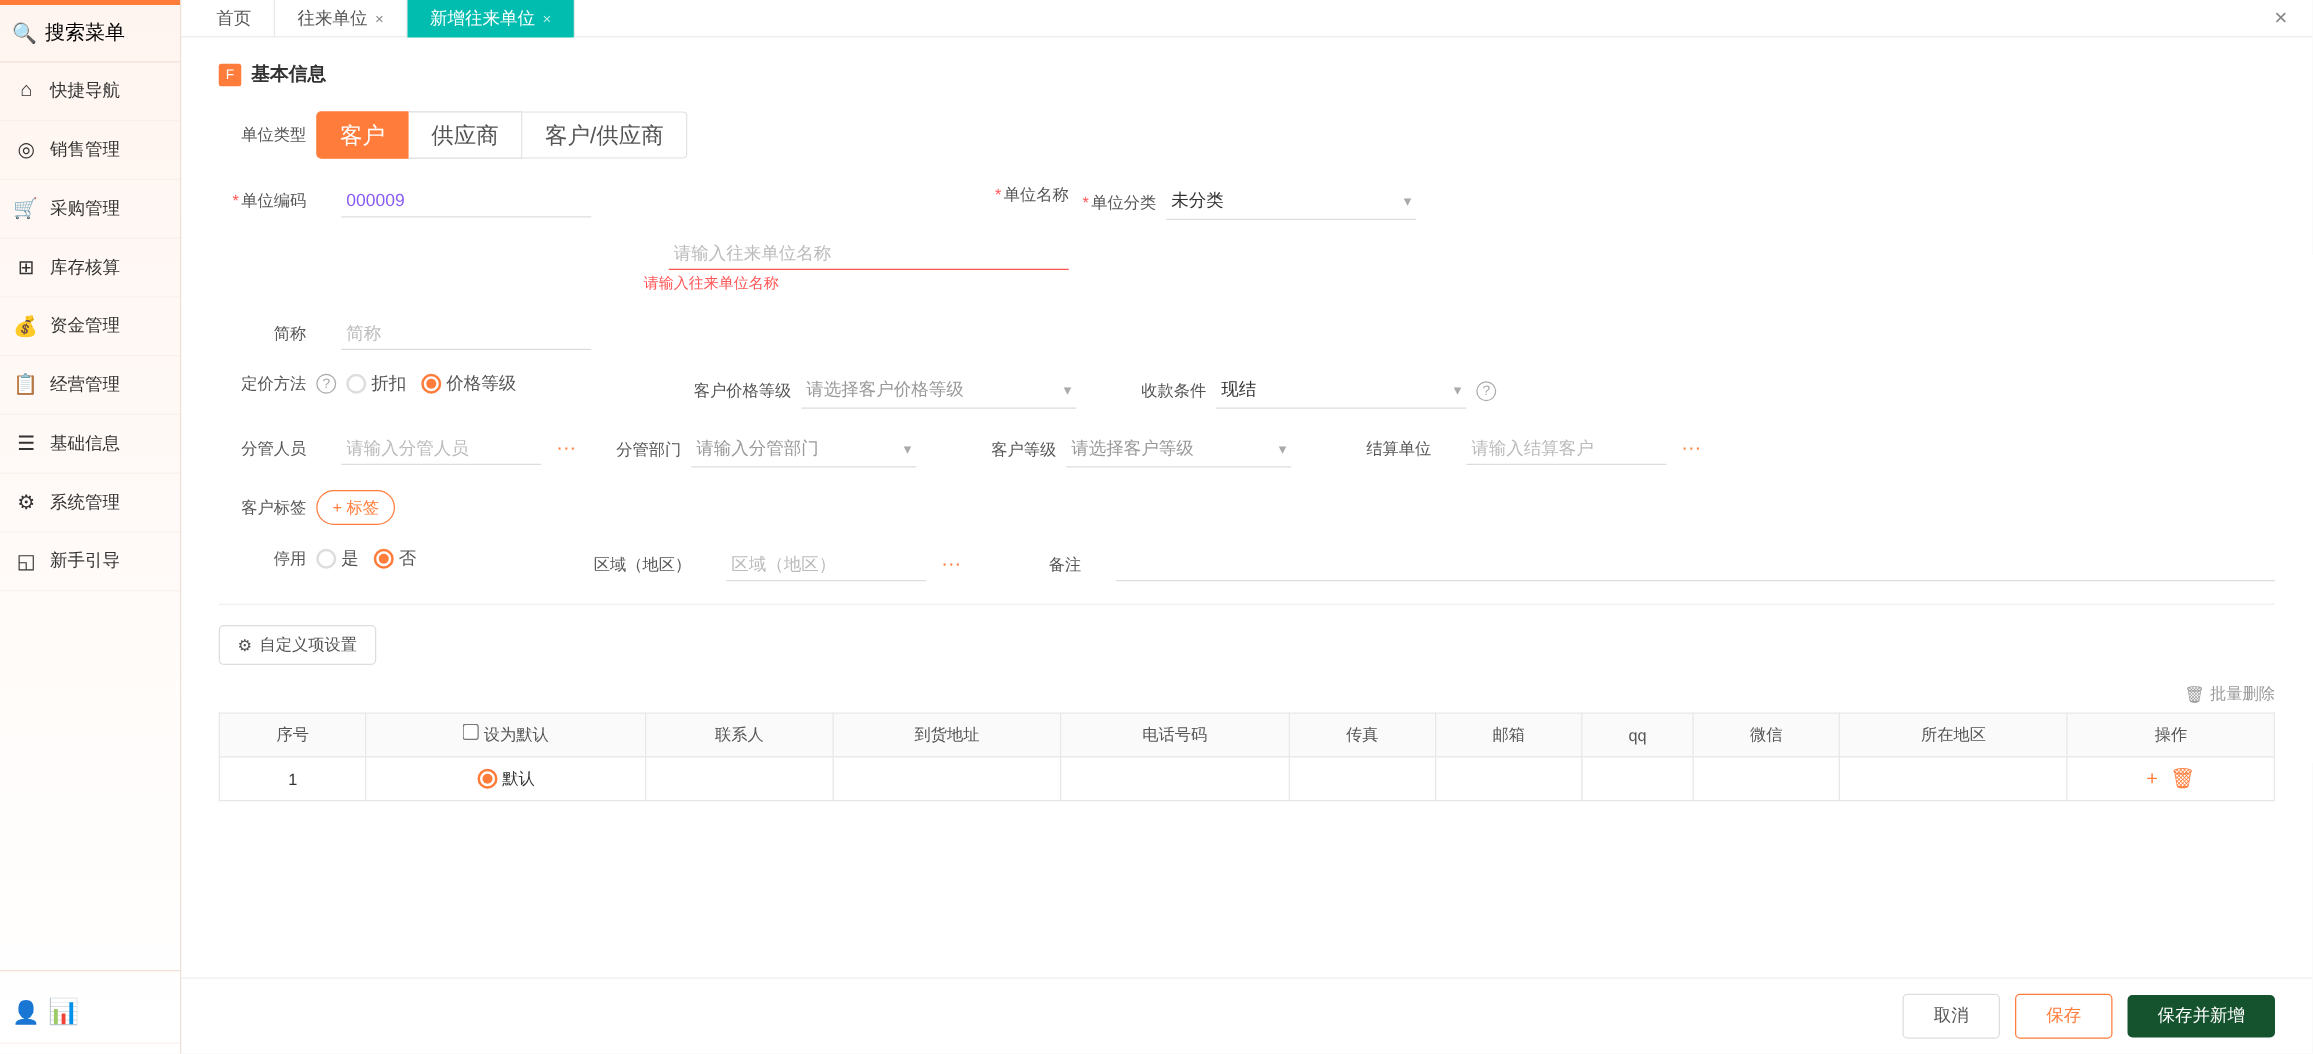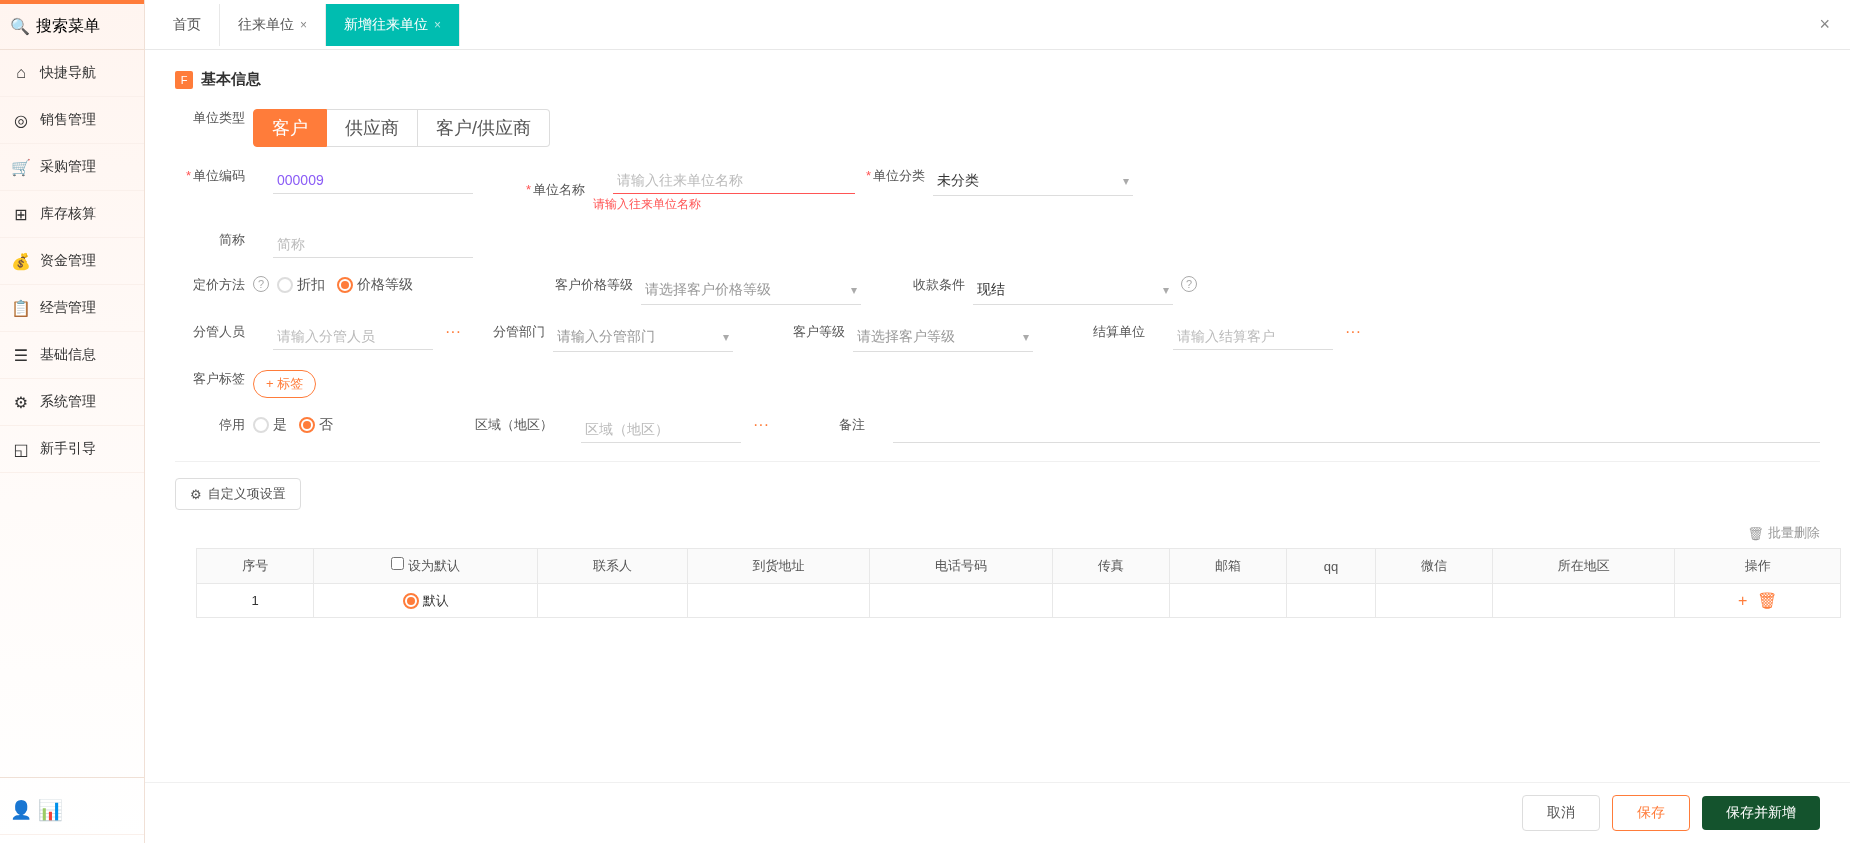--- a/index.html
+++ b/index.html
@@ -62,21 +62,21 @@
       flex-direction: column;
       overflow: hidden;
     }
 
     
     .tab-bar {
       display: flex;
       align-items: center;
       background: #fff;
       border-bottom: 1px solid #e8e8e8;
-      height: 50px;
+      height: 30px;
       padding: 0 10px;
       flex-shrink: 0;
     }
     .tab {
       display: flex;
       align-items: center;
       padding: 0 18px;
       height: 42px;
       font-size: 14px;
       cursor: pointer;
@@ -160,20 +160,21 @@
 
     
     .form-row {
       display: flex;
       align-items: flex-start;
       margin-bottom: 18px;
       gap: 0;
     }
     .form-field {
       display: flex;
+      align-items: center;
       flex: 1;
       gap: 8px;
     }
     .form-label {
       font-size: 13px;
       color: #555;
       white-space: nowrap;
       min-width: 70px;
       text-align: right;
     }
@@ -282,21 +283,20 @@
       color: #555;
       cursor: pointer;
       margin-bottom: 14px;
     }
 
     
     .data-table {
       width: 100%;
       border-collapse: collapse;
       font-size: 13px;
-      margin-left: 21px;
     }
     .data-table th {
       background: #fafafa;
       border: 1px solid #e8e8e8;
       padding: 8px 10px;
       font-weight: 500;
       color: #555;
       text-align: center;
       white-space: nowrap;
     }
@@ -468,21 +468,21 @@
     <div class="form-row">
 
       <div class="form-field" style="max-width:340px;">
         <span class="form-label">
           <span class="required-star">*</span><span>单位编码</span>
         </span>
         <input class="form-input" value="000009" style="max-width: 200px;">
       </div>
 
       <div class="form-field" style="max-width:340px; flex-direction:column; align-items:flex-start;">
-        <div style="display:flex; align-items:center; gap:8px; width:100%;">
+        <div style="display:flex; gap:24px; width:100%;flex-direction:column;">
           <span class="form-label">
             <span class="required-star">*</span><span>单位名称</span>
           </span>
           <div class="field-wrapper" style="flex:1;">
             <input class="form-input error-border" style="border-bottom-color: rgb(255, 85, 85);" placeholder="请输入往来单位名称">
             <span class="error-msg">请输入往来单位名称</span>
           </div>
         </div>
       </div>
 

